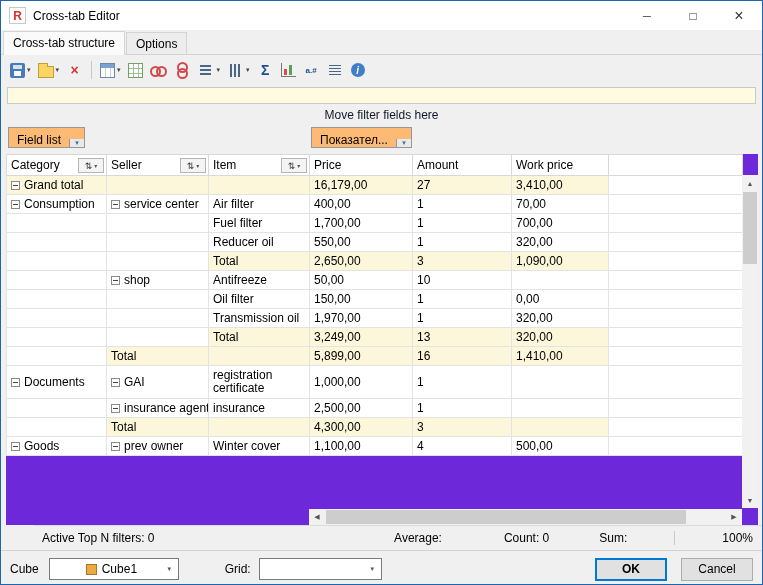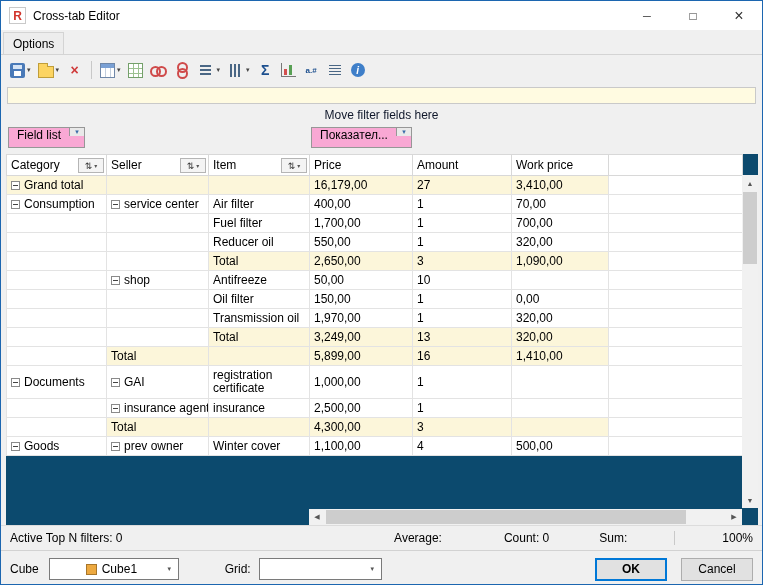--- a/index.html
+++ b/index.html
@@ -62,30 +62,30 @@
   .ic-word-wrap::before { content:""; position:absolute; left:2px; top:3px; width:12px; height:1px; background:#4a6785;
                           box-shadow:0 3px 0 #4a6785, 0 6px 0 #4a6785, 0 9px 0 #4a6785; }
   .ic-info { width:14px; height:14px; border-radius:50%; background:#3f7fc9; color:#fff; font-size:10px; font-weight:700; font-style:italic; }
 
   
   .filter-bar { margin:2px 6px 0; height:17px; background:#fffbe1; border:1px solid #c9c9c9; flex:0 0 auto; }
   .filter-hint { text-align:center; padding:4px 0 3px; color:#0f172a; flex:0 0 auto; }
 
   
   .controls-row { position:relative; height:27px; flex:0 0 auto; }
-  .split-btn { position:absolute; top:2px; display:inline-flex; align-items:flex-start; height:21px;
-               border:1px solid #979797; background:#f9a8d4; }
+  .split-btn { position:absolute; top:2px; display:inline-flex; align-items:flex-end; height:21px;
+               border:1px solid #979797; background:#fdba74; }
   .split-btn.fl { left:7px; }
   .split-btn.ms { left:310px; }
   .split-label { display:flex; align-items:center; padding:0 8px; }
   .split-arrow { width:15px; border-left:1px solid #979797; display:flex; align-items:center; justify-content:center;
                  font-size:7px; color:#3a6ca8; background:#e9e9e9; }
 
   
-  .grid-wrap { position:relative; margin:2px 0 0 5px; width:752px; height:371px; background:#0c4a6e; overflow:hidden; flex:0 0 auto; }
+  .grid-wrap { position:relative; margin:2px 0 0 5px; width:752px; height:371px; background:#6d28d9; overflow:hidden; flex:0 0 auto; }
   table { border-collapse:collapse; table-layout:fixed; width:736px; background:#fff; }
   th { font-weight:normal; text-align:left; height:21px; border:1px solid #d8d8d8; padding:1px 4px;
        background:#fff; position:relative; white-space:nowrap; overflow:hidden; }
   td { border:1px solid #e3e3e3; padding:1px 4px; height:19px; white-space:nowrap; overflow:hidden; vertical-align:middle; }
   tr.tall td { height:33px; }
   tr.tall td.item { white-space:normal; line-height:13px; }
   td.num { }
   td.tot { background:#fcf6da; }
   .sort-btn { position:absolute; right:2px; top:3px; width:26px; height:15px; border:1px solid #b5b5b5;
               background:#f4f4f4; display:flex; align-items:center; justify-content:center; font-size:9px; color:#333; }
@@ -100,21 +100,21 @@
             font-size:7px; color:#555; }
   .vs-up { top:0; } .vs-down { bottom:0; }
   .vs-thumb { position:absolute; top:17px; left:1px; width:14px; height:72px; background:#cdcdcd; }
   .hscroll { position:absolute; left:303px; bottom:0; width:433px; height:16px; background:#f1f1f1; }
   .hs-btn { position:absolute; top:0; width:16px; height:16px; display:flex; align-items:center; justify-content:center;
             font-size:7px; color:#555; }
   .hs-left { left:0; } .hs-right { right:0; }
   .hs-thumb { position:absolute; left:17px; top:1px; height:14px; width:360px; background:#cdcdcd; }
 
   
-  .statusbar { height:22px; display:flex; align-items:center; padding:12px 9px; border-top:1px solid #dcdcdc; flex:0 0 auto; }
+  .statusbar { height:22px; display:flex; align-items:center; padding:12px 9px; border-top:1px solid #dcdcdc; flex:0 0 auto;margin-left:32px; }
   .sb-right { margin-left:auto; display:flex; align-items:flex-start;gap:36px; }
   .sb-avg { margin-right:26px; }
   .sb-count { margin-right:14px; }
   .sb-div { width:1px; height:14px; background:#c9c9c9; margin:0 11px; }
 
   
   .footerbar { margin-top:auto; height:37px; border-top:1px solid #d2d2d2; display:flex; align-items:center;
                padding:0 9px; background:#f0f0f0; flex:0 0 auto; }
   .combo { display:flex; align-items:center; background:#fff; border:1px solid #7a7a7a; height:22px; }
   .combo .c-arrow { margin-left:auto; width:17px; display:flex; align-items:center; justify-content:center;
@@ -136,20 +136,21 @@
     <span class="app-icon">R</span>
     <span class="title">Cross-tab Editor</span>
     <div class="win-btns">
       <span class="win-btn min">─</span>
       <span class="win-btn max">□</span>
       <span class="win-btn close">×</span>
     </div>
   </div>
 
   <div class="tabstrip">
+    <span class="tab active">Cross-tab structure</span>
     <span class="tab">Options</span>
   </div>
 
   <div class="toolbar">
       <span class="tb-btn">
         <span class="ic ic-save"></span>
         <span class="tb-arrow">▾</span>
       </span>
       <span class="tb-btn">
         <span class="ic ic-open"></span>

